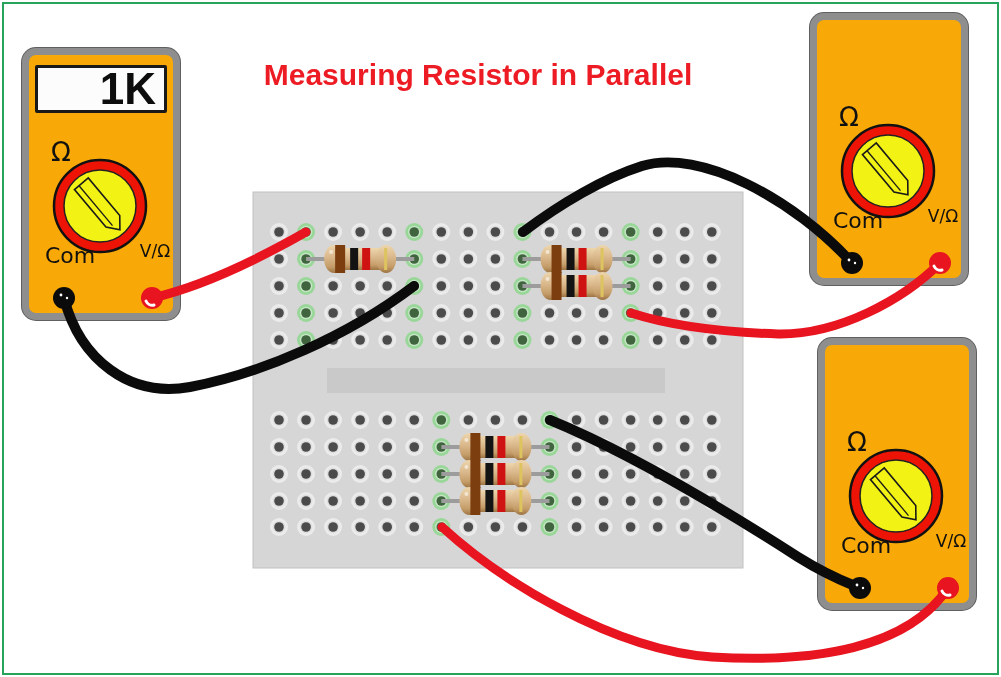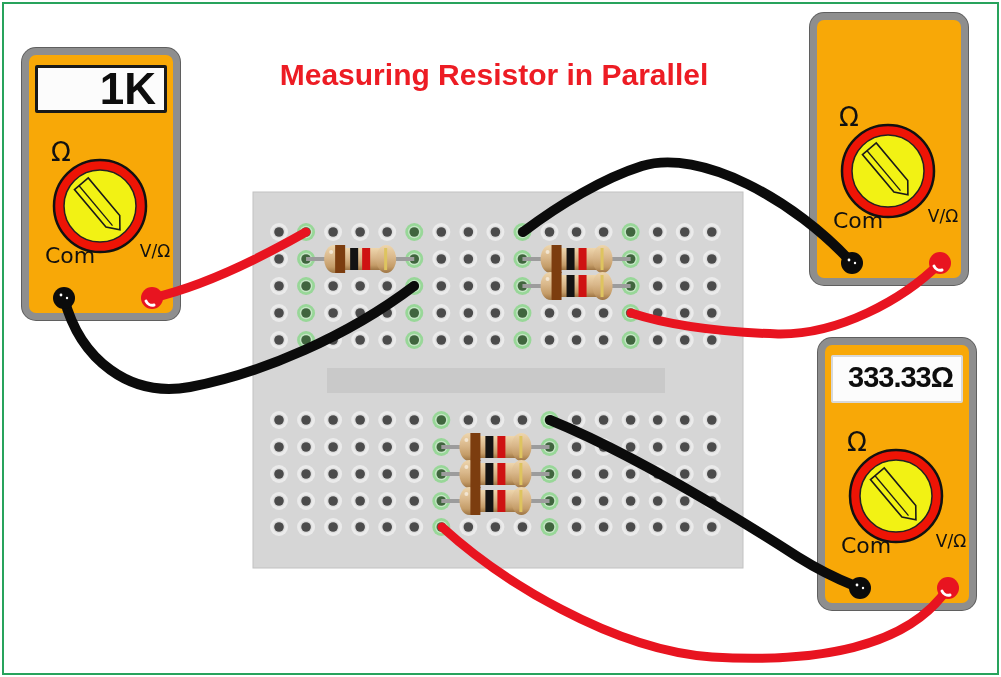--- a/index.html
+++ b/index.html
@@ -2,21 +2,21 @@
 <html><head>
 <meta charset="utf-8">
 <style>
   html,body{margin:0;padding:0;background:#ffffff;}
   #stage{position:relative;width:1001px;height:677px;background:#ffffff;overflow:hidden;
          font-family:"Liberation Sans",sans-serif;}
   #page-border{position:absolute;inset:2px;border:2px solid #28a35c;pointer-events:none;}
   #board-layer,#wire-layer{position:absolute;left:0;top:0;}
   #wire-layer{pointer-events:none;}
 
-  .page-title{position:absolute;left:264px;top:58px;width:460px;text-align:center;
+  .page-title{position:absolute;left:248px;top:58px;width:460px;text-align:center;
               font-size:30px;font-weight:bold;color:#ed1c24;letter-spacing:0;}
 
   .watermark{position:absolute;left:22px;top:578px;font-family:"DejaVu Serif",serif;
              font-style:italic;font-weight:bold;font-size:36px;white-space:nowrap;}
   .wm-blue{color:#3a3fc8;}
   .wm-magenta{color:#ee22ee;}
 
   .meter{position:absolute;width:158px;height:272px;box-sizing:border-box;
          background:#f8a807;border:7px solid #8e8e8e;border-radius:14px;
          box-shadow:0 0 0 1px #5f5f5f;}
@@ -651,21 +651,20 @@
       <g transform="translate(55,55) rotate(-40)">
         <polygon points="-9,-29 9,-29 9,20 0,31 -9,20" fill="none" stroke="#1a1a1a" stroke-width="1.6"></polygon>
         <line x1="-3" y1="-29" x2="-3" y2="23" stroke="#1a1a1a" stroke-width="1.3"></line>
       </g>
     </svg>
     <div class="com-label">Com</div>
     <div class="vohm-label">V/Ω</div>
   </div>
 
   <div class="meter m3" style="left:818px;top:338px;">
-    <div class="display">333.33Ω</div>
     <div class="omega">Ω</div>
     <svg class="dial" width="110" height="110" viewBox="0 0 110 110">
       <circle cx="55" cy="55" r="46" fill="#ee1405" stroke="#111" stroke-width="2.5"></circle>
       <circle cx="55" cy="55" r="36" fill="#f2f214" stroke="#222" stroke-width="1.5"></circle>
       <g transform="translate(55,55) rotate(-40)">
         <polygon points="-9,-29 9,-29 9,20 0,31 -9,20" fill="none" stroke="#1a1a1a" stroke-width="1.6"></polygon>
         <line x1="-3" y1="-29" x2="-3" y2="23" stroke="#1a1a1a" stroke-width="1.3"></line>
       </g>
     </svg>
     <div class="com-label">Com</div>

